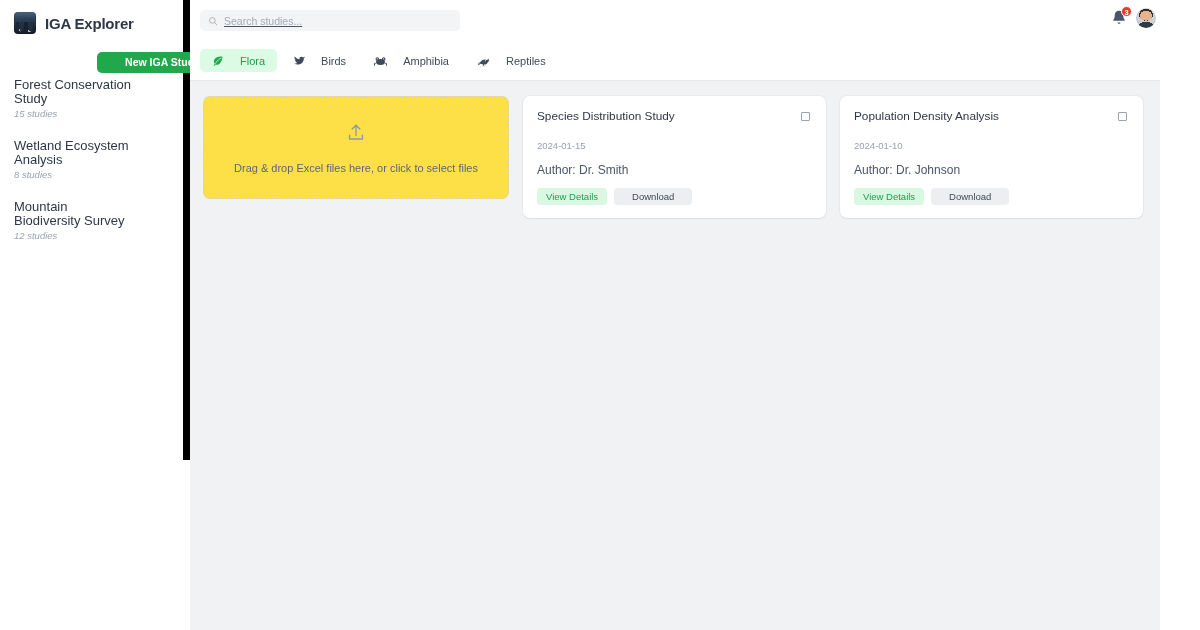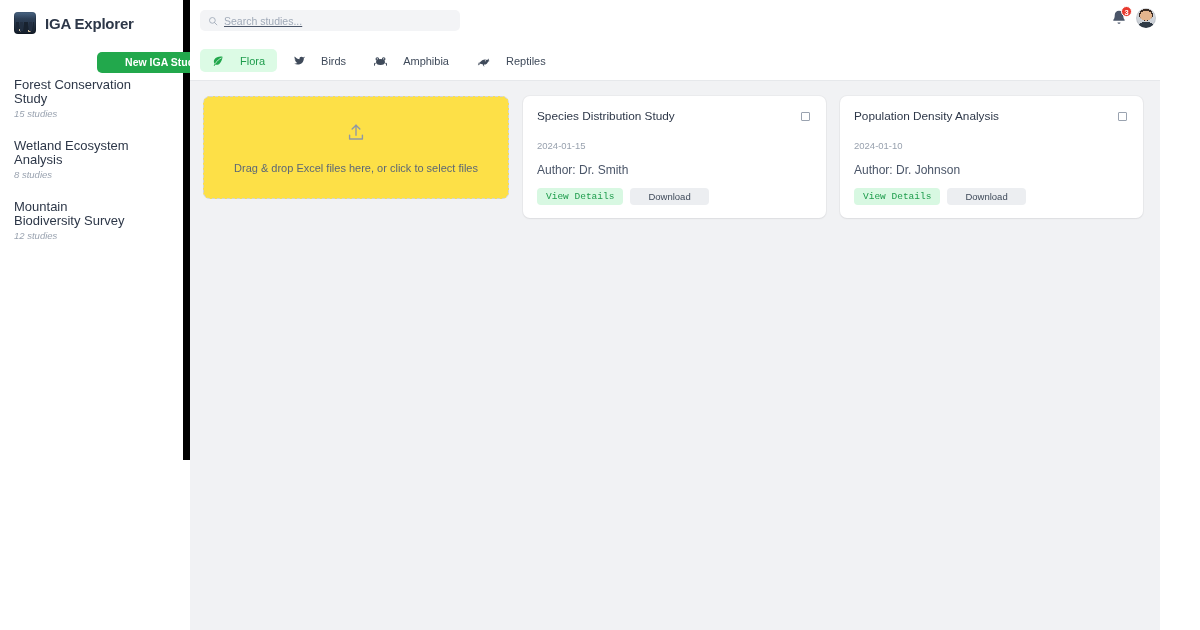--- a/index.html
+++ b/index.html
@@ -269,21 +269,21 @@
     margin-top: 11px;
   }
   .btn-view {
     background: #d8f8e2;
     color: #1f9d4d;
     border: none;
     border-radius: 4px;
     height: 17px;
     padding: 0 9px;
     font-size: 9.5px;
-    font-family: Liberation Mono, monospace;
+    font-family: Liberation Sans, sans-serif;
     cursor: pointer;
     line-height: 17px;
   }
   .btn-download {
     background: #eceef1;
     color: #3f4a5a;
     border: none;
     border-radius: 4px;
     height: 17px;
     padding: 0 18px;

